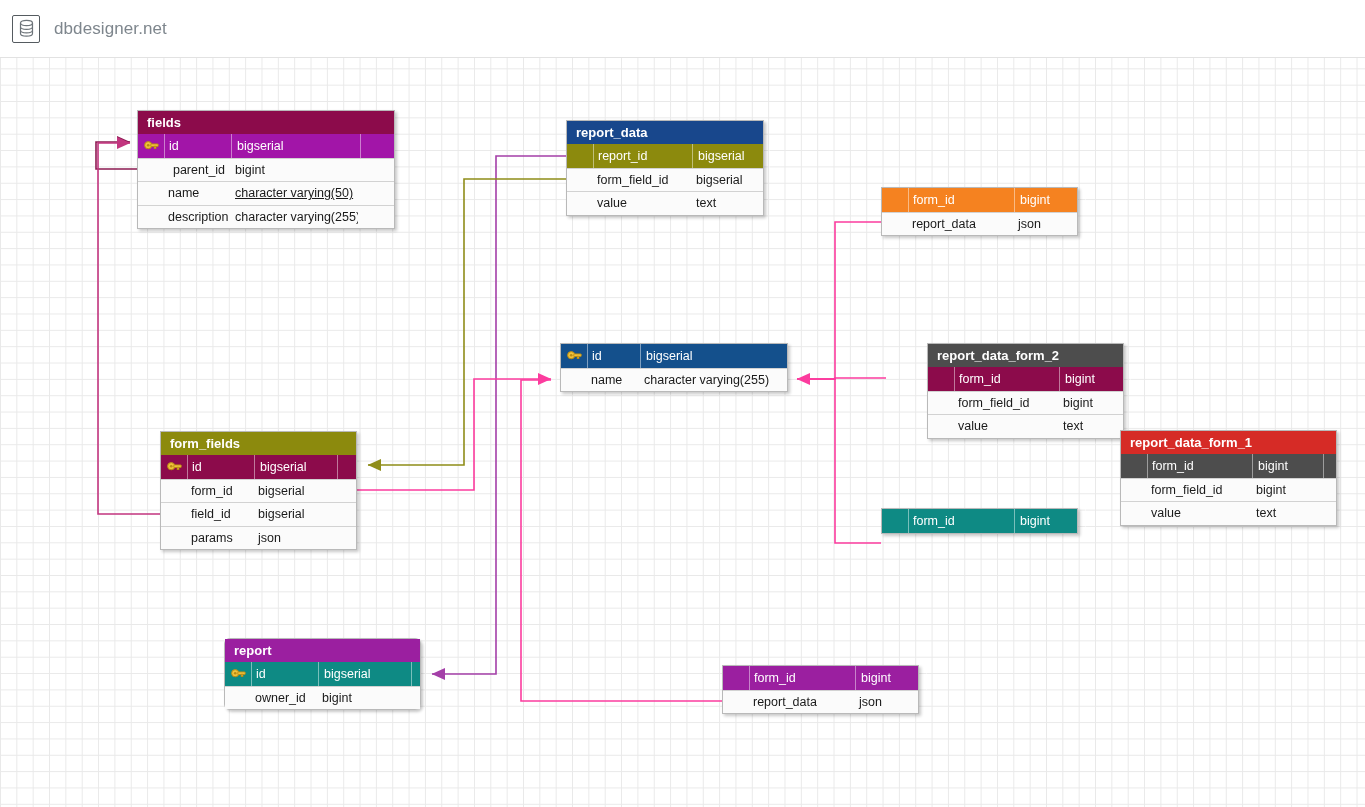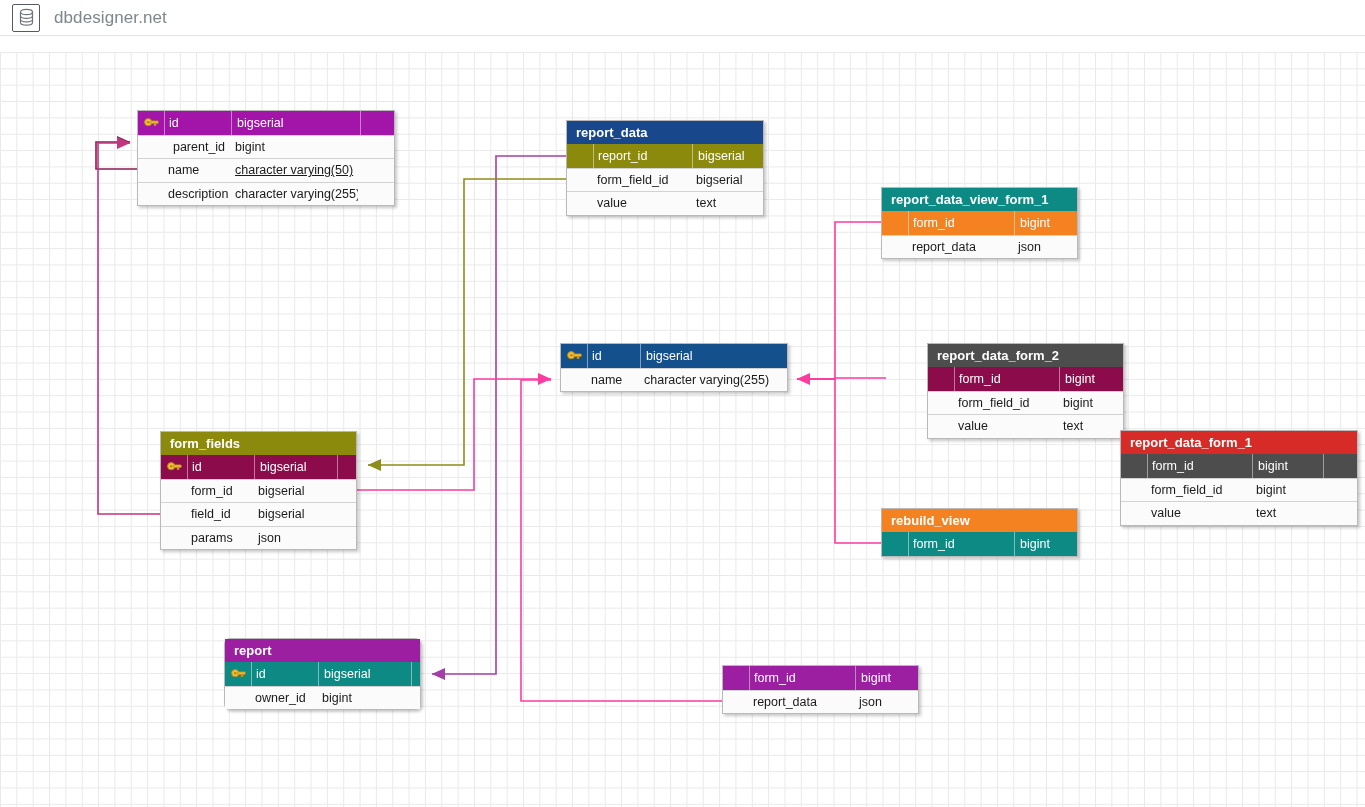--- a/index.html
+++ b/index.html
@@ -19,21 +19,21 @@
     background-color: #ffffff;
     background-image:
       linear-gradient(to right, #e9e9e9 1px, transparent 1px),
       linear-gradient(to bottom, #e9e9e9 1px, transparent 1px);
     background-size: 16.35px 16.35px;
   }
 
   
   #topbar {
     position: absolute;
-    left: 0; top: 0; width: 1365px; height: 36px;
+    left: 0; top: 0; width: 1365px; height: 58px;
     background: #ffffff;
     border-bottom: 1px solid #e2e2e2;
     display: flex; align-items: center;
     z-index: 50;
   }
   #logo-box {
     margin-left: 12px;
     width: 28px; height: 28px;
     border: 1.5px solid #555b60;
     border-radius: 2px;
@@ -140,20 +140,21 @@
 
   <path d="M886,378 L835,378 L835,379 L797,379" fill="none" stroke="#fc3c9e" stroke-width="1.6"></path>
 
   <path d="M881,543 L835,543 L835,379 L797,379" fill="none" stroke="#fc3c9e" stroke-width="1.6"></path>
 
   <path d="M722,701 L521,701 L521,380 L551,380" fill="none" stroke="#fc3c9e" stroke-width="1.6"></path>
 </svg>
 
 <div id="tables-layer">
     <div class="table" style="left: 137px; top: 110px; width: 258px;">
+      <div class="tbl-title" style="background: rgb(140, 11, 75);">fields</div>
       <div class="row pk" style="background: rgb(162, 21, 168);">
         <div class="c-key">
           <svg class="keyicon" width="15" height="13" viewBox="0 0 15 13" aria-hidden="true">
             <circle cx="4.2" cy="6.2" r="3.6" fill="#f0c23c" stroke="#b98a12" stroke-width="1"></circle>
             <circle cx="4.2" cy="6.2" r="1.3" fill="#b98a12"></circle>
             <rect x="6.8" y="4.9" width="7.4" height="2.6" rx="0.6" fill="#f0c23c" stroke="#b98a12" stroke-width="0.9"></rect>
             <rect x="10.2" y="7.2" width="1.7" height="2.4" fill="#f0c23c" stroke="#b98a12" stroke-width="0.8"></rect>
           </svg>
         </div>
         <div class="divider"></div>
@@ -200,21 +201,20 @@
         <div class="c-pad"></div>
       </div>
       <div class="row">
         <div class="c-key"></div>
         <div class="c-name" style="width: 98px; flex: 0 0 98px;">value</div>
         <div class="c-type" style="padding-left: 5px; width: 76px; flex: 0 0 76px;">text</div>
         <div class="c-pad"></div>
       </div>
     </div>
     <div class="table" style="left: 881px; top: 187px; width: 197px;">
-      <div class="tbl-title" style="background: rgb(14, 138, 132);">report_data_view_form_1</div>
       <div class="row pk" style="background: rgb(245, 130, 32);">
         <div class="c-key"></div>
         <div class="divider"></div>
         <div class="c-name" style="width: 105px; flex: 0 0 105px;">form_id</div>
         <div class="divider"></div>
         <div class="c-type" style="padding-left: 5px; width: 70px; flex: 0 0 70px;">bigint</div>
         <div class="divider"></div>
         <div class="c-pad"></div>
       </div>
       <div class="row">
@@ -262,21 +262,21 @@
         <div class="c-type" style="padding-left: 5px; width: 70px; flex: 0 0 70px;">bigint</div>
         <div class="c-pad"></div>
       </div>
       <div class="row">
         <div class="c-key"></div>
         <div class="c-name" style="width: 104px; flex: 0 0 104px;">value</div>
         <div class="c-type" style="padding-left: 5px; width: 70px; flex: 0 0 70px;">text</div>
         <div class="c-pad"></div>
       </div>
     </div>
-    <div class="table" style="left: 1120px; top: 430px; width: 238px;">
+    <div class="table" style="left: 1120px; top: 430px; width: 217px;">
       <div class="tbl-title" style="background: rgb(214, 43, 38);">report_data_form_1</div>
       <div class="row pk" style="background: rgb(77, 77, 77);">
         <div class="c-key"></div>
         <div class="divider"></div>
         <div class="c-name" style="width: 104px; flex: 0 0 104px;">form_id</div>
         <div class="divider"></div>
         <div class="c-type" style="padding-left: 5px; width: 70px; flex: 0 0 70px;">bigint</div>
         <div class="divider"></div>
         <div class="c-pad"></div>
       </div>
@@ -324,21 +324,20 @@
         <div class="c-pad"></div>
       </div>
       <div class="row">
         <div class="c-key"></div>
         <div class="c-name" style="width: 66px; flex: 0 0 66px;">params</div>
         <div class="c-type" style="padding-left: 5px; width: 82px; flex: 0 0 82px;">json</div>
         <div class="c-pad"></div>
       </div>
     </div>
     <div class="table" style="left: 881px; top: 508px; width: 197px;">
-      <div class="tbl-title" style="background: rgb(245, 130, 32);">rebuild_view</div>
       <div class="row pk" style="background: rgb(14, 138, 132);">
         <div class="c-key"></div>
         <div class="divider"></div>
         <div class="c-name" style="width: 105px; flex: 0 0 105px;">form_id</div>
         <div class="divider"></div>
         <div class="c-type" style="padding-left: 5px; width: 70px; flex: 0 0 70px;">bigint</div>
         <div class="divider"></div>
         <div class="c-pad"></div>
       </div>
     </div>

